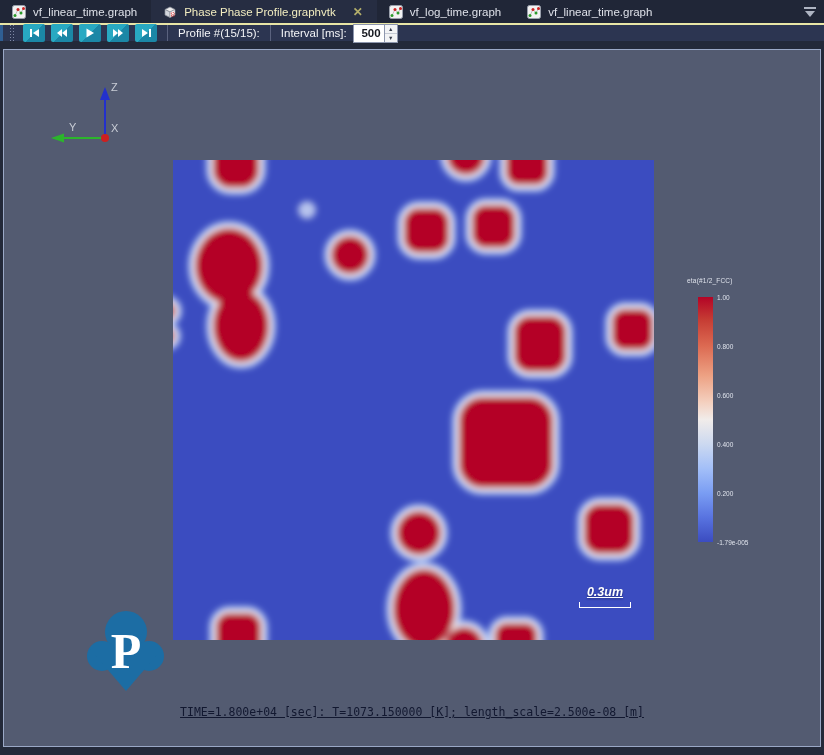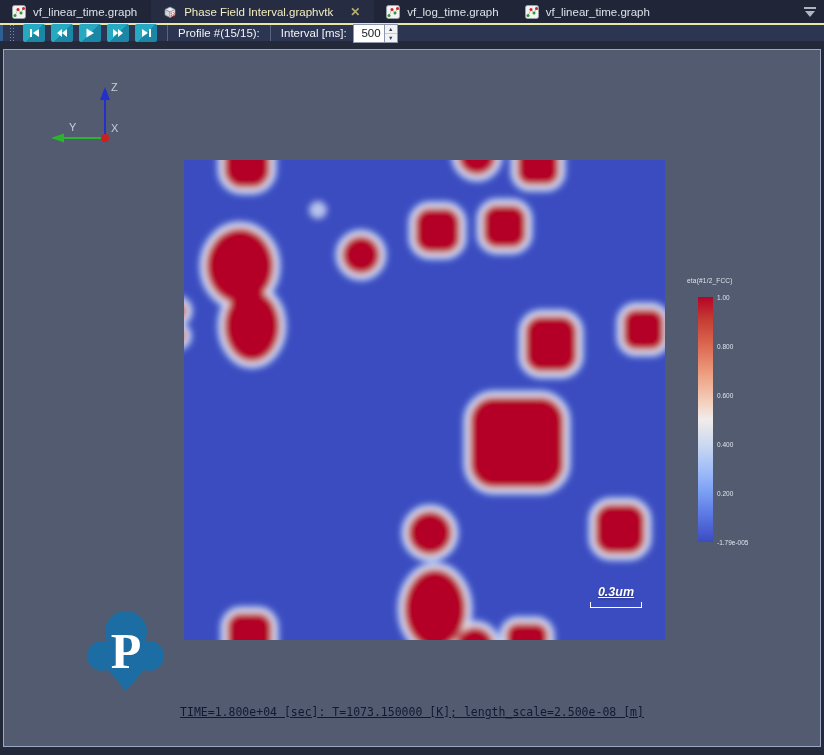--- a/index.html
+++ b/index.html
@@ -33,31 +33,31 @@
   .pbtn svg { display:block; }
   .tsep { width:1px; height:16px; background:#5a627e; margin:0 4px; }
   .tlabel { color:#f2f3f6; font-size:11.5px; white-space:nowrap; }
   .combo { width:132px; height:19px; background:#ffffff; border:1px solid #8d96ad;
            display:flex; align-items:center; font-size:11.5px; color:#16181f;
            padding-left:5px; position:relative; cursor:default; }
   .combo .arrow { position:absolute; right:5px; top:7px; width:0; height:0;
            border-left:4px solid transparent; border-right:4px solid transparent; border-top:5px solid #333a49; }
   .spin { width:45px; height:19px; background:#ffffff; border:1px solid #8d96ad;
           display:flex; align-items:stretch; font-size:11.5px; color:#16181f; }
-  .spin .val { flex:1; display:flex; align-items:center; justify-content:flex-end; padding-right:3px; }
+  .spin .val { flex:1; display:flex; align-items:center; justify-content:flex-end; padding-right:3px;font-weight:bold; }
   .spin .btns { width:13px; border-left:1px solid #8d96ad; display:flex; flex-direction:column; }
   .spin .btns > div { flex:1; display:flex; align-items:center; justify-content:center;
           font-size:5.5px; color:#333a49; background:#f2f3f5; cursor:pointer; }
   .spin .btns .up { border-bottom:1px solid #c5cad4; }
 
   
   .viewport { position:absolute; left:3px; top:49px; width:818px; height:698px;
               background:#535b71; border:1px solid #9aa8c6; }
   .axiswidget { position:absolute; left:27px; top:23px; }
-  .heatwrap { position:absolute; left:180px; top:110px; width:481px; height:480px; }
+  .heatwrap { position:absolute; left:169px; top:110px; width:481px; height:480px; }
   .heatwrap svg { display:block; }
 
   .scaleoverlay { position:absolute; left:392px; top:425px; width:80px; text-align:center; }
   .scaletext { color:#ffffff; font-size:12.5px; font-weight:bold; font-style:italic;
                text-decoration:underline; text-shadow:0 1px 2px rgba(0,0,30,.45); }
   .scalebar { margin:3px auto 0; width:52px; height:6px;
               border-left:1.6px solid #fff; border-right:1.6px solid #fff; border-bottom:1.6px solid #fff; }
 
   
   .colorbar-title { position:absolute; left:683px; top:227px; font-size:6.5px; color:#dfe3ec; letter-spacing:.2px; }
@@ -101,21 +101,21 @@
         <g fill="#cc2222">
           <circle cx="8.3" cy="8.2" r="0.6"></circle>
             <circle cx="10.2" cy="7.3" r="0.6"></circle>
             <circle cx="11.3" cy="8.8" r="0.6"></circle>
           <circle cx="8.4" cy="10.2" r="0.6"></circle>
             <circle cx="10" cy="9.6" r="0.6"></circle>
             <circle cx="9.2" cy="11.3" r="0.6"></circle>
           <circle cx="11" cy="10.8" r="0.6"></circle>
         </g>
       </svg>
-      <span>Phase Field Interval.graphvtk</span>
+      <span>Phase Phase Profile.graphvtk</span>
       <span class="closex">✕</span>
     </div>
 
     <div class="tab">
       <svg class="ticon" viewBox="0 0 14 14">
         <rect x="0.5" y="0.5" width="13" height="13" rx="2" fill="#f2f2f2" stroke="#9aa0ac" stroke-width="1"></rect>
         <polyline points="3,10.5 6,4.5 9,8 11.5,3.5" fill="none" stroke="#b8b8b8" stroke-width="0.9"></polyline>
         <circle cx="3" cy="10.5" r="1.5" fill="#2a9a2a"></circle>
           <circle cx="6" cy="4.5" r="1.5" fill="#cc2222"></circle>
         <circle cx="9" cy="8" r="1.5" fill="#2a9a2a"></circle>

